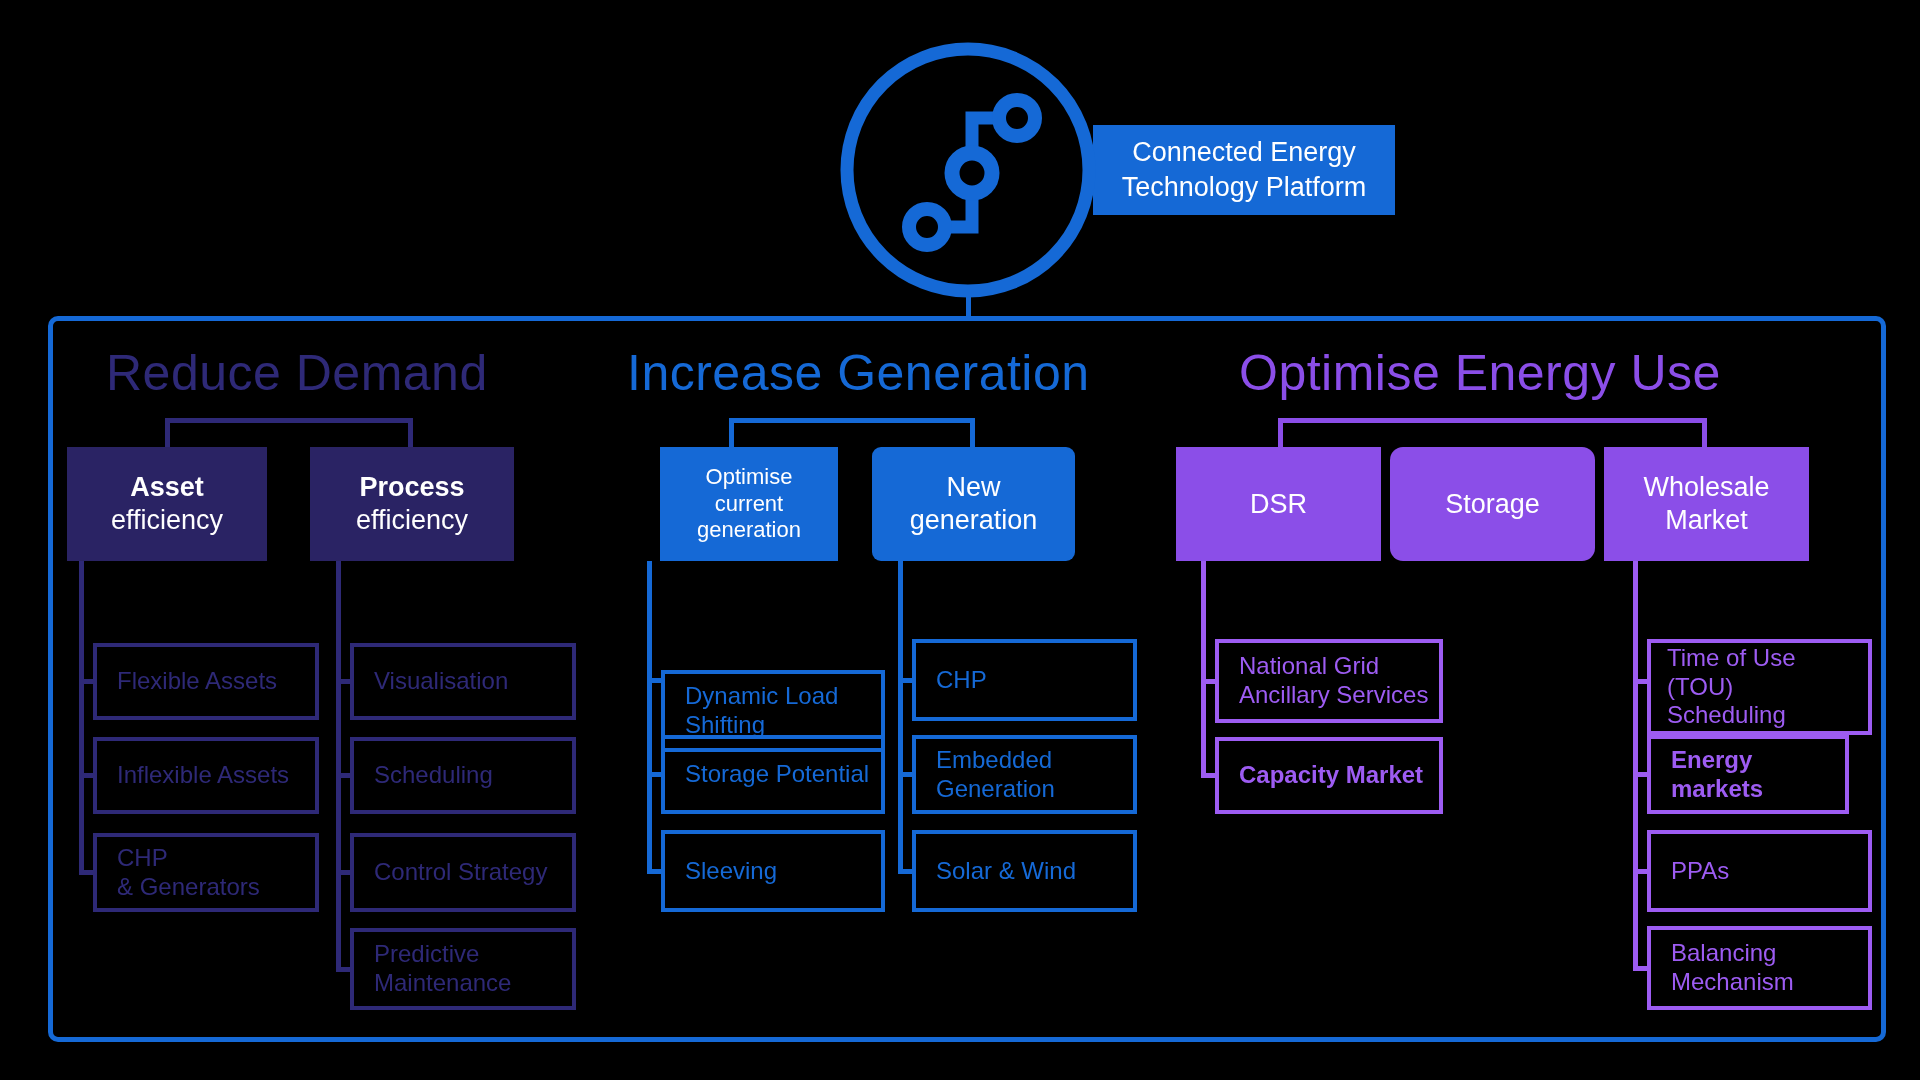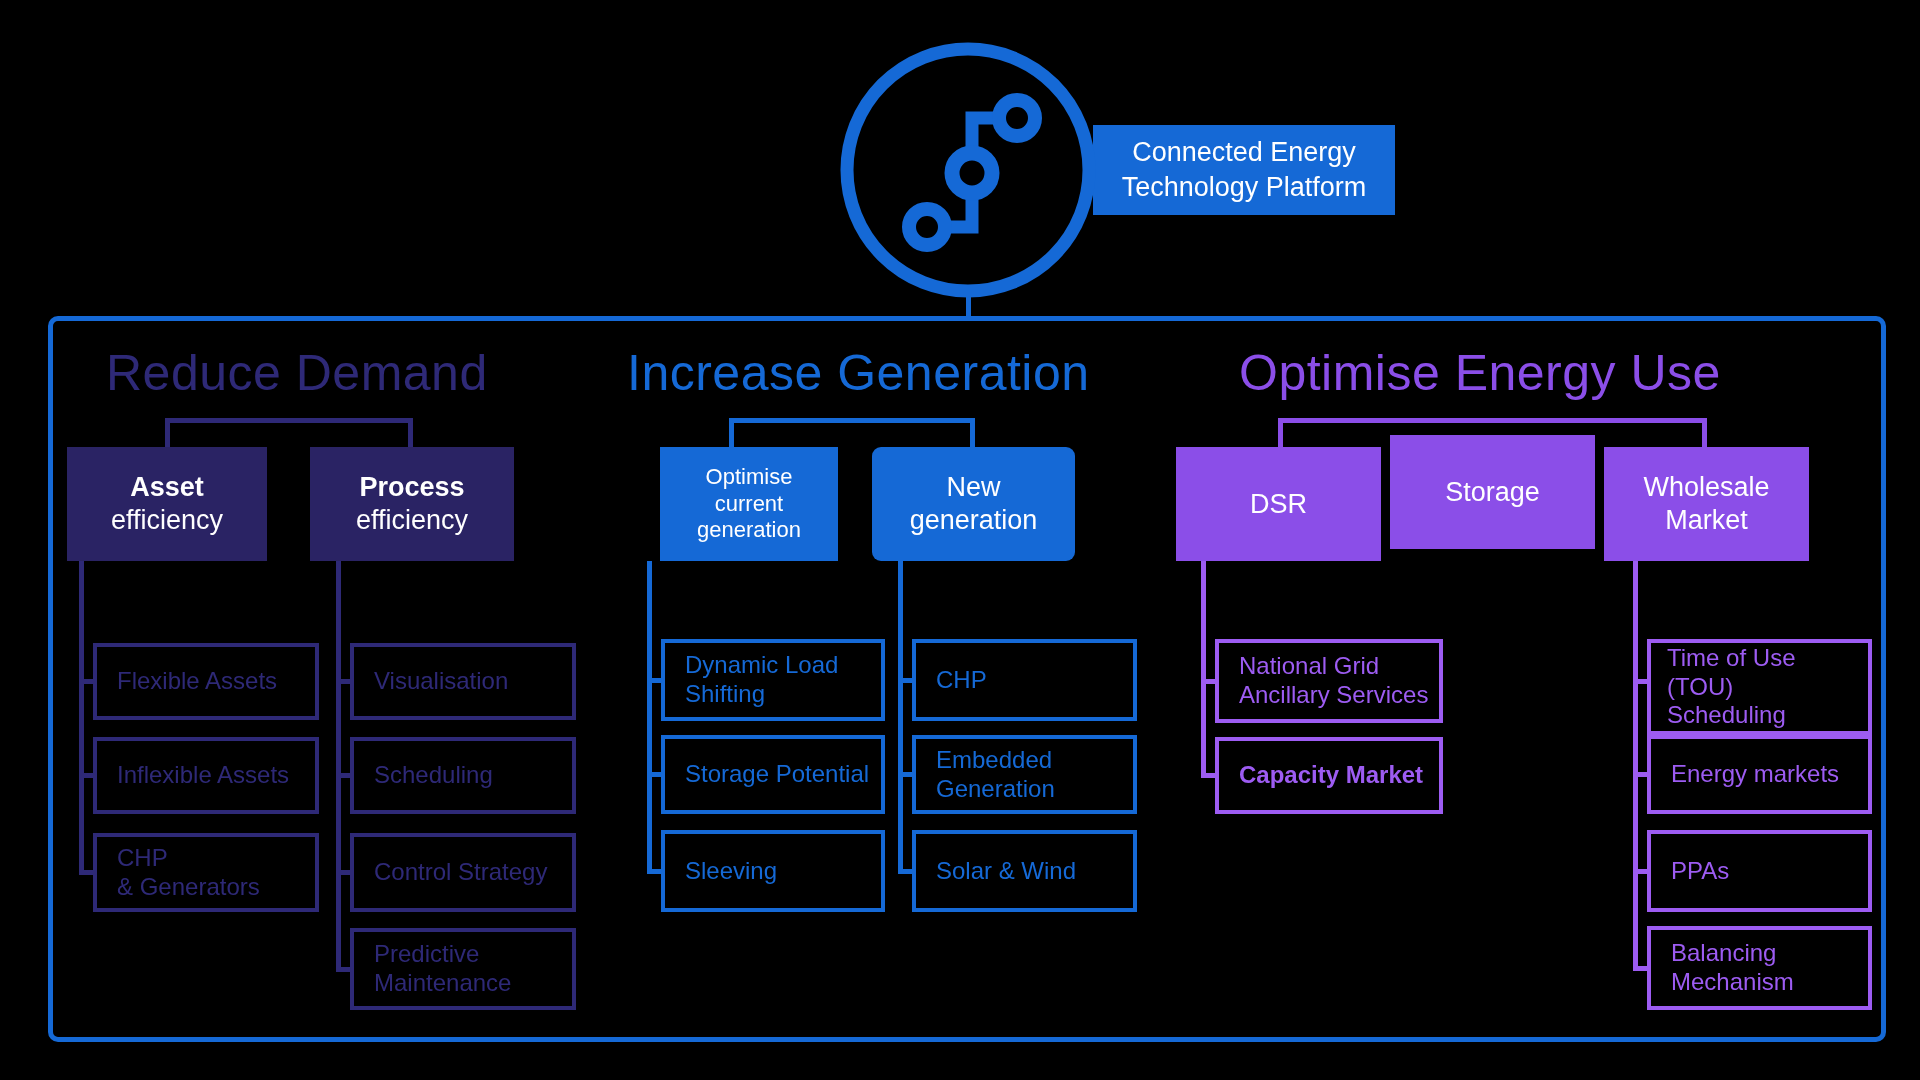--- a/index.html
+++ b/index.html
@@ -125,58 +125,58 @@
 current
 generation</div>
   <div class="pbox fill-blue" style="left:872px;top:447px;width:203px;border-radius:9px;">New
 generation</div>
 
   <div class="vline l-blue" style="left:647px;top:561px;height:312px;"></div>
   <div class="stub l-blue" style="left:647px;top:678px;width:16px;"></div>
   <div class="stub l-blue" style="left:647px;top:772px;width:16px;"></div>
   <div class="stub l-blue" style="left:647px;top:869px;width:16px;"></div>
 
-  <div class="cbox c-blue" style="left:661px;top:639px;height:82px;width:224px;">Dynamic Load
+  <div class="cbox c-blue" style="left:661px;top:670px;height:82px;width:224px;">Dynamic Load
 Shifting</div>
   <div class="cbox c-blue" style="left:661px;top:735px;height:79px;width:224px;">Storage Potential</div>
   <div class="cbox c-blue" style="left:661px;top:830px;height:82px;width:224px;">Sleeving</div>
 
   <div class="vline l-blue" style="left:898px;top:561px;height:312px;"></div>
   <div class="stub l-blue" style="left:898px;top:678px;width:16px;"></div>
   <div class="stub l-blue" style="left:898px;top:772px;width:16px;"></div>
   <div class="stub l-blue" style="left:898px;top:869px;width:16px;"></div>
 
   <div class="cbox c-blue" style="left:912px;top:639px;height:82px;width:225px;">CHP</div>
   <div class="cbox c-blue" style="left:912px;top:735px;height:79px;width:225px;">Embedded
 Generation</div>
   <div class="cbox c-blue" style="left:912px;top:830px;height:82px;width:225px;padding-left:20px;">Solar &amp; Wind</div>
 
   <div id="heading-3" class="col-heading">Optimise Energy Use</div>
 
   <div class="bracket b-purple" style="left:1278px;top:418px;width:429px;"></div>
 
   <div class="pbox fill-purple" style="left:1176px;top:447px;">DSR</div>
-  <div class="pbox fill-purple" style="left:1390px;top:435px;">Storage</div>
+  <div class="pbox fill-purple" style="left:1390px;top:447px;border-radius:13px;">Storage</div>
   <div class="pbox fill-purple" style="left:1604px;top:447px;">Wholesale
 Market</div>
 
   <div class="vline l-purple" style="left:1201px;top:561px;height:216px;"></div>
   <div class="stub l-purple" style="left:1201px;top:679px;width:16px;"></div>
   <div class="stub l-purple" style="left:1201px;top:773px;width:16px;"></div>
 
   <div class="cbox c-purple" style="left:1215px;top:639px;height:84px;width:228px;">National Grid
 Ancillary Services</div>
   <div class="cbox c-purple" style="left:1215px;top:737px;height:77px;width:228px;font-weight:bold;">Capacity Market</div>
 
   <div class="vline l-purple" style="left:1633px;top:561px;height:409px;"></div>
   <div class="stub l-purple" style="left:1633px;top:679px;width:16px;"></div>
   <div class="stub l-purple" style="left:1633px;top:772px;width:16px;"></div>
   <div class="stub l-purple" style="left:1633px;top:869px;width:16px;"></div>
   <div class="stub l-purple" style="left:1633px;top:966px;width:16px;"></div>
 
   <div class="cbox c-purple" style="left:1647px;top:639px;height:96px;width:225px;padding-left:16px;">Time of Use (TOU)
 Scheduling</div>
-  <div class="cbox c-purple" style="left:1647px;top:735px;height:79px;width:225px;">Energy markets</div>
+  <div class="cbox c-purple" style="left:1647px;top:735px;height:79px;width:202px;font-weight:bold;">Energy markets</div>
   <div class="cbox c-purple" style="left:1647px;top:830px;height:82px;width:225px;">PPAs</div>
   <div class="cbox c-purple" style="left:1647px;top:926px;height:84px;width:225px;">Balancing
 Mechanism</div>
 
 </div>
 
 </body></html>

